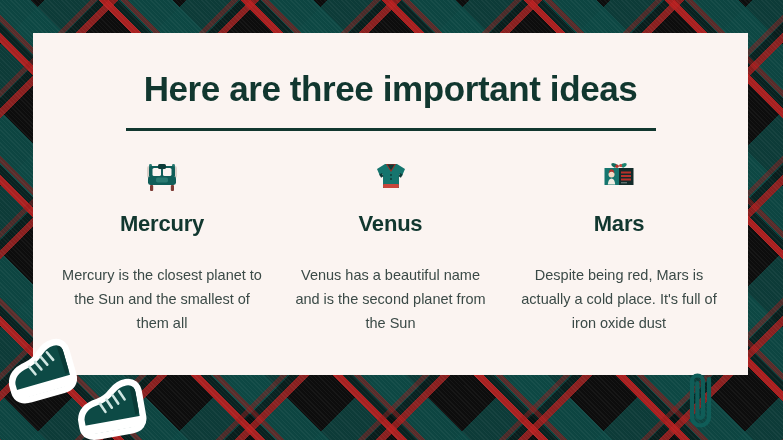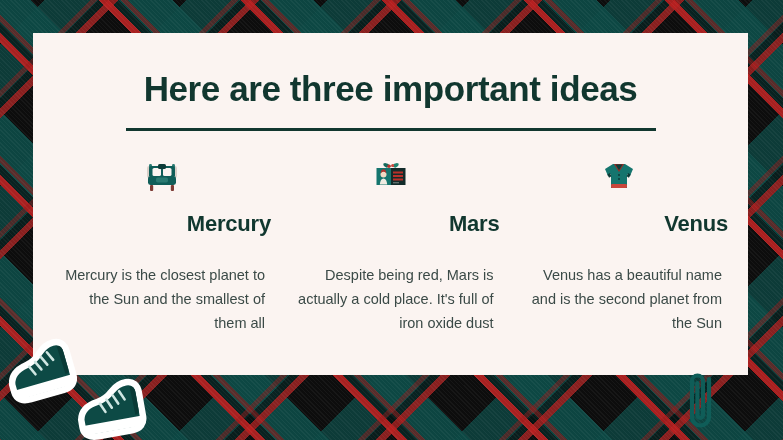--- a/index.html
+++ b/index.html
@@ -138,21 +138,21 @@
   .columns {
     position: absolute;
     left: 20px;
     top: 120px;
     width: 675px;
     display: flex;
     justify-content: space-between;
   }
   .col {
     width: 218px;
-    text-align: right;
+    text-align: center;
   }
   .col-icon {
     height: 46px;
     display: flex;
     align-items: center;
     justify-content: center;
   }
   .col-title {
     margin-top: 12px;
     font-size: 22px;
@@ -229,54 +229,54 @@
             <rect x="29.8" y="30" width="3.2" height="6" rx="1" fill="#7d3b34"></rect>
           </svg>
         </div>
         <div class="col-title">Mercury</div>
         <div class="col-body">Mercury is the closest planet to the Sun and the smallest of them all</div>
       </div>
 
       <div class="col">
         <div class="col-icon">
           <svg width="42" height="42" viewBox="0 0 42 42" aria-hidden="true">
+            <path d="M15 9 h12 l8 5 -3 7 -3 -2 v14 h-16 v-14 l-3 2 -3 -7 z" fill="#15756e"></path>
+            <path d="M16 9 h10 l-5 8 z" fill="#9e2b24"></path>
+            <path d="M17.5 9.6 h7 l-3.5 5.6 z" fill="#0d3b38"></path>
+            <rect x="13" y="29" width="16" height="4" rx="1.2" fill="#c9463c"></rect>
+            <path d="M9.3 19.6 l2.6 -1.7 1.5 3.4 -2.3 1.5 z" fill="#0d3b38"></path>
+            <path d="M32.7 19.6 l-2.6 -1.7 -1.5 3.4 2.3 1.5 z" fill="#0d3b38"></path>
+            <circle cx="21" cy="20" r="1" fill="#0d3b38"></circle>
+            <circle cx="21" cy="24" r="1" fill="#0d3b38"></circle>
+          </svg>
+        </div>
+        <div class="col-title">Venus</div>
+        <div class="col-body">Venus has a beautiful name and is the second planet from the Sun</div>
+      </div>
+
+      <div class="col">
+        <div class="col-icon">
+          <svg width="42" height="42" viewBox="0 0 42 42" aria-hidden="true">
             <path d="M21 11 q-5 -4 -7.5 -2.5 q-1 2.6 3.2 4.2 z" fill="#146a5c"></path>
             <path d="M21 11 q5 -4 7.5 -2.5 q1 2.6 -3.2 4.2 z" fill="#1d8470"></path>
             <circle cx="19" cy="11.3" r="1.7" fill="#b8302a"></circle>
             <circle cx="22.6" cy="10.6" r="1.5" fill="#d4453c"></circle>
             <rect x="6.5" y="13" width="14.5" height="17" fill="#15756e"></rect>
             <rect x="21" y="13" width="14.5" height="17" fill="#122b2a"></rect>
             <rect x="23" y="16.5" width="10" height="2" fill="#b8302a"></rect>
             <rect x="23" y="20" width="10" height="2" fill="#b8302a"></rect>
             <rect x="23" y="23.5" width="10" height="2" fill="#b8302a"></rect>
             <rect x="23" y="27" width="6" height="1.4" fill="#5d6f6c"></rect>
             <circle cx="13.5" cy="19.5" r="3" fill="#f3d9c4"></circle>
             <path d="M10.8 18.2 q2.7 -3.6 5.5 0 q-0.4 -4 -2.8 -4 q-2.4 0 -2.7 4 z" fill="#b8302a"></path>
             <path d="M9.8 29.6 q0.6 -6 3.7 -6 q3.1 0 3.7 6 z" fill="#f0ece2"></path>
           </svg>
         </div>
         <div class="col-title">Mars</div>
         <div class="col-body">Despite being red, Mars is actually a cold place. It's full of iron oxide dust</div>
-      </div>
-
-      <div class="col">
-        <div class="col-icon">
-          <svg width="42" height="42" viewBox="0 0 42 42" aria-hidden="true">
-            <path d="M15 9 h12 l8 5 -3 7 -3 -2 v14 h-16 v-14 l-3 2 -3 -7 z" fill="#15756e"></path>
-            <path d="M16 9 h10 l-5 8 z" fill="#9e2b24"></path>
-            <path d="M17.5 9.6 h7 l-3.5 5.6 z" fill="#0d3b38"></path>
-            <rect x="13" y="29" width="16" height="4" rx="1.2" fill="#c9463c"></rect>
-            <path d="M9.3 19.6 l2.6 -1.7 1.5 3.4 -2.3 1.5 z" fill="#0d3b38"></path>
-            <path d="M32.7 19.6 l-2.6 -1.7 -1.5 3.4 2.3 1.5 z" fill="#0d3b38"></path>
-            <circle cx="21" cy="20" r="1" fill="#0d3b38"></circle>
-            <circle cx="21" cy="24" r="1" fill="#0d3b38"></circle>
-          </svg>
-        </div>
-        <div class="col-title">Venus</div>
-        <div class="col-body">Venus has a beautiful name and is the second planet from the Sun</div>
       </div>
 
     </div>
   </div>
 
   <div class="sneakers">
     <svg class="shoe-a" width="125" height="90" viewBox="0 0 125 90" aria-hidden="true">
       <g transform="rotate(-16 62 45)">
         <path d="M18 44 q2 -10 16 -12 q10 -1.5 18 -9 q6 -5.5 13 -5.5 q8 0 8 9 v24 q0 9 -10 9 h-34 q-11 0 -11 -8 z" fill="#ffffff" stroke="#ffffff" stroke-width="13" stroke-linejoin="round"></path>
         <path d="M18 44 q2 -10 16 -12 q10 -1.5 18 -9 q6 -5.5 13 -5.5 q8 0 8 9 v24 q0 9 -10 9 h-34 q-11 0 -11 -8 z" fill="#0d4a45"></path>

